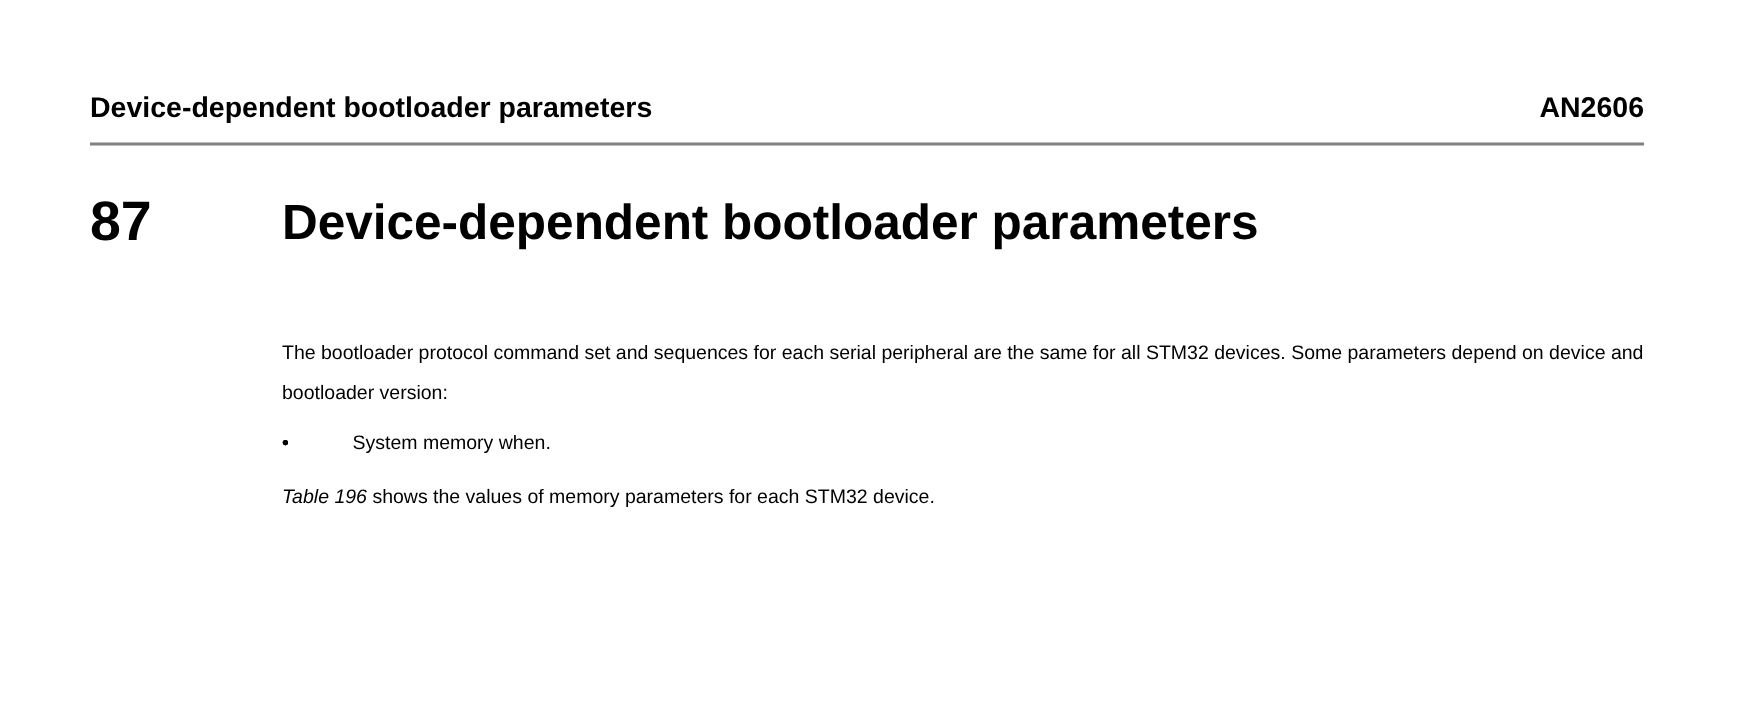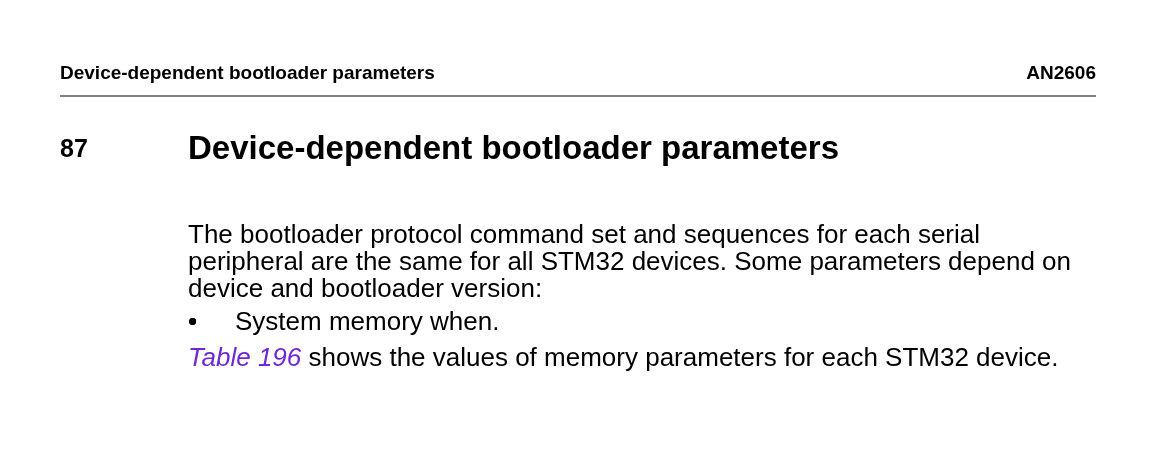--- a/index.html
+++ b/index.html
@@ -45,37 +45,37 @@
       top: 95px;
       width: 1036px;
       height: 2px;
       background: #808080;
     }
     .section-number {
       position: absolute;
       left: 60px;
       top: 128px;
       font-weight: bold;
-      font-size: 25px;
+      font-size: 37px;
       line-height: 40px;
     }
     .section-title {
       position: absolute;
       left: 188px;
       top: 128px;
       font-weight: bold;
       font-size: 33px;
       line-height: 40px;
     }
     .body-text {
       position: absolute;
       left: 188px;
       top: 221px;
       width: 910px;
-      font-size: 26px;
+      font-size: 13px;
       line-height: 27px;
     }
     .body-text p {
       margin: 0;
     }
     ul.bullets {
       list-style: none;
       margin: 6px 0 0 0;
       padding: 0;
     }
@@ -86,21 +86,21 @@
     }
     ul.bullets li .bullet {
       position: absolute;
       left: 0;
       top: 0;
     }
     .closing {
       margin-top: 9px !important;
     }
     .xref {
-      color: #6d28d9;
+      color: #000000;
       font-style: italic;
       text-decoration: none;
     }
   </style>
 </head>
 <body>
 
 <div class="running-header">
   <span class="left">Device-dependent bootloader parameters</span>
   <span class="right">AN2606</span>

